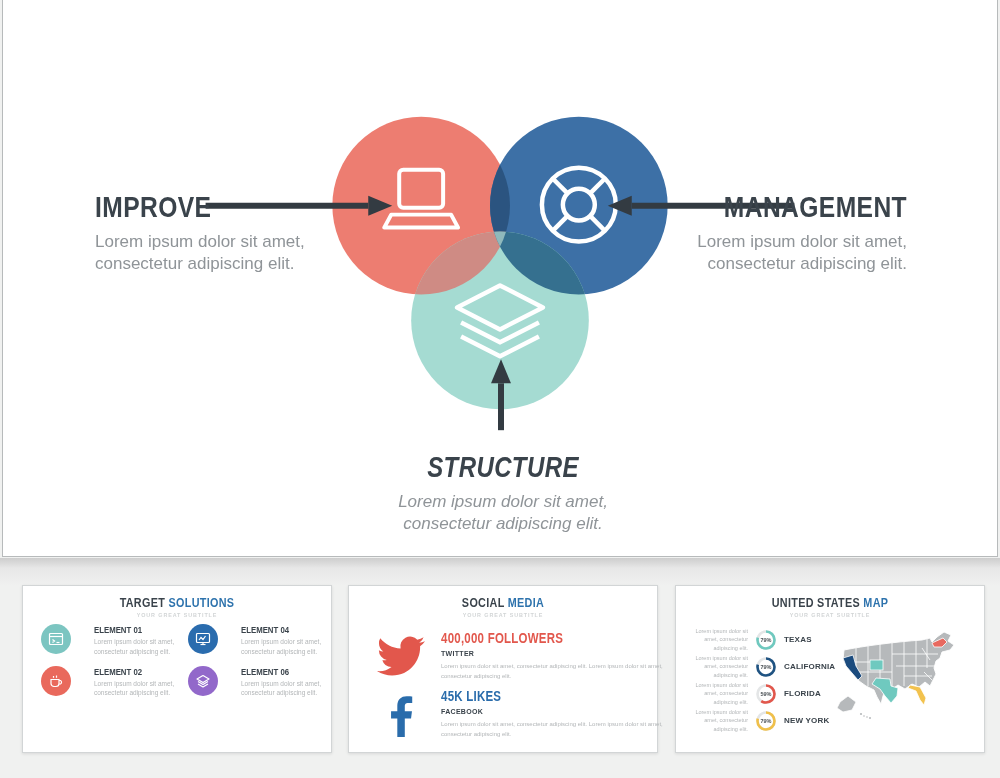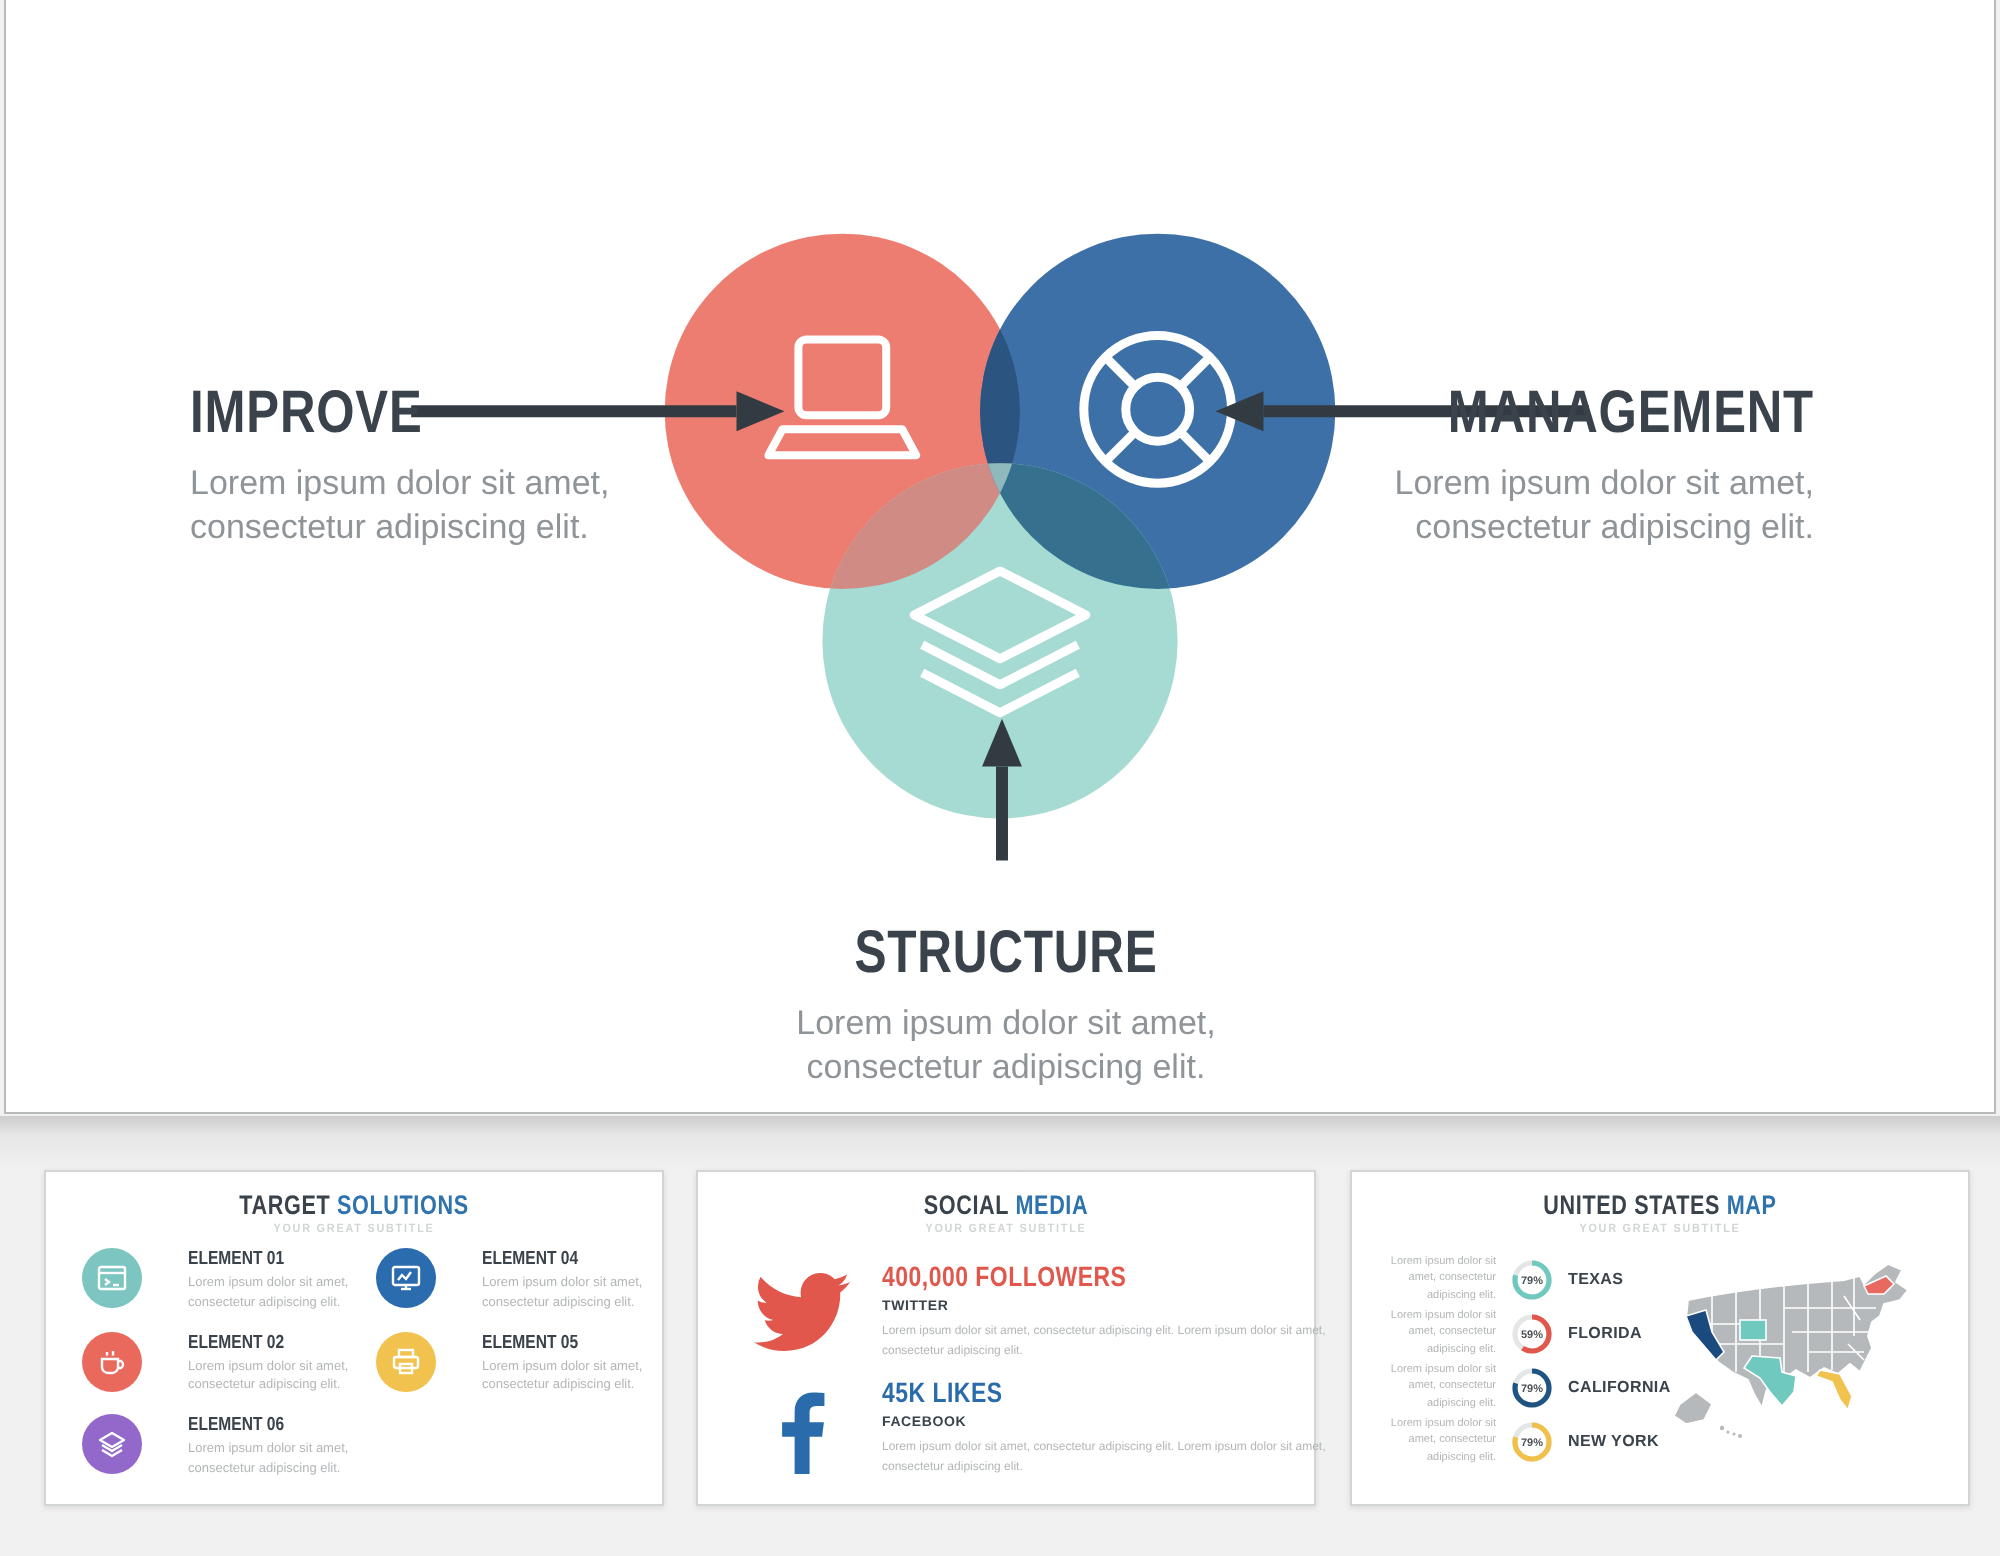--- a/index.html
+++ b/index.html
@@ -20,21 +20,21 @@
   .slide-subtitle { margin-top:3px; font-size:14px; font-weight:bold; letter-spacing:2.5px;
                     color:#c9cccd; transform:scaleX(0.85); }
 
   .venn-svg { position:absolute; left:0; top:0; width:100%; height:100%; }
 
   .node { position:absolute; }
   .node h2 { font-size:30px; font-weight:bold; color:#3a434b; letter-spacing:0.5px; white-space:nowrap; }
   .node p  { margin-top:7px; font-size:17px; line-height:1.32; color:#8f9498; }
   .node-improve    { left:92px;  top:190px; width:250px; }
   .node-management { right:90px; top:190px; width:250px; text-align:right; }
-  .node-structure  { left:333px; top:460px; width:334px; text-align:center; }
+  .node-structure  { left:333px; top:450px; width:334px; text-align:center;font-style:italic; }
 
   
   .shelf { position:absolute; left:0; right:0; top:558px; height:220px;
            background:linear-gradient(180deg,#cdcdcd 0px,#e7e7e7 10px,#f0f1f0 28px); }
   .thumb { position:absolute; top:27px; width:310px; height:168px; background:#fff;
            border:1px solid #d2d5d6; box-shadow:0 1px 3px rgba(0,0,0,0.10); }
   .thumb-1 { left:22px; } .thumb-2 { left:348px; } .thumb-3 { left:675px; }
   .thumb-header { position:absolute; top:9px; left:0; right:0; text-align:center; }
   .thumb-title { font-size:13.5px; font-weight:bold; color:#3a434b; letter-spacing:0.4px; white-space:nowrap; }
   .thumb-title .accent { color:#2e73ad; }
@@ -196,33 +196,20 @@
                 <line x1="5.5" y1="3" x2="5.5" y2="4.8"></line>
                 <line x1="8.5" y1="2.5" x2="8.5" y2="4.8"></line>
               </svg>
           </div>
           <div class="el-text">
               <div class="el-label o-left">ELEMENT 02</div>
               <div class="el-desc">Lorem ipsum dolor sit amet, consectetur adipiscing elit.</div>
             </div>
         </div>
 
-        <div class="el-item">
-          <div class="el-icon" style="background: rgb(242, 194, 78);">
-            <svg width="16" height="16" viewBox="0 0 16 16" stroke="#fff" stroke-width="1.2" fill="none">
-                <rect x="4.5" y="2" width="7" height="3.5"></rect>
-                <rect x="2" y="5.5" width="12" height="5.5" rx="1"></rect>
-                <rect x="5" y="9" width="6" height="4.5"></rect>
-              </svg>
-          </div>
-          <div class="el-text">
-              <div class="el-label o-left">ELEMENT 05</div>
-              <div class="el-desc">Lorem ipsum dolor sit amet, consectetur adipiscing elit.</div>
-            </div>
-        </div>
 
 
         <div class="el-item">
           <div class="el-icon" style="background: rgb(146, 104, 202);">
             <svg width="16" height="16" viewBox="0 0 16 16" stroke="#fff" stroke-width="1.2" fill="none" stroke-linejoin="round">
                 <path d="M8,2.5 L14,6 L8,9.5 L2,6 Z"></path>
                 <path d="M3,8.5 L8,11.5 L13,8.5"></path>
                 <path d="M3,11 L8,14 L13,11"></path>
               </svg>
           </div>
@@ -277,33 +264,33 @@
             <circle cx="11" cy="11" r="8.5" fill="none" stroke="#e4e6e7" stroke-width="2.6"></circle>
             <circle cx="11" cy="11" r="8.5" fill="none" stroke-width="2.6" transform="rotate(-90 11 11)" stroke="#6fc9bf" stroke-dasharray="42.19 53.41"></circle>
             <text x="11" y="13" font-size="5.5" text-anchor="middle" fill="#4a5055" font-weight="bold">79%</text>
           </svg>
           <div class="state-name">TEXAS</div>
         </div>
         <div class="state-row">
           <div class="state-desc">Lorem ipsum dolor sit amet, consectetur adipiscing elit.</div>
           <svg class="state-ring" viewBox="0 0 22 22">
             <circle cx="11" cy="11" r="8.5" fill="none" stroke="#e4e6e7" stroke-width="2.6"></circle>
+            <circle cx="11" cy="11" r="8.5" fill="none" stroke-width="2.6" transform="rotate(-90 11 11)" stroke="#1f5382" stroke-dasharray="42.19 53.41"></circle>
+            <text x="11" y="13" font-size="5.5" text-anchor="middle" fill="#4a5055" font-weight="bold">79%</text>
+          </svg>
+          <div class="state-name">CALIFORNIA</div>
+        </div>
+        <div class="state-row">
+          <div class="state-desc">Lorem ipsum dolor sit amet, consectetur adipiscing elit.</div>
+          <svg class="state-ring" viewBox="0 0 22 22">
+            <circle cx="11" cy="11" r="8.5" fill="none" stroke="#e4e6e7" stroke-width="2.6"></circle>
             <circle cx="11" cy="11" r="8.5" fill="none" stroke-width="2.6" transform="rotate(-90 11 11)" stroke="#e2574c" stroke-dasharray="31.51 53.41"></circle>
             <text x="11" y="13" font-size="5.5" text-anchor="middle" fill="#4a5055" font-weight="bold">59%</text>
           </svg>
           <div class="state-name">FLORIDA</div>
-        </div>
-        <div class="state-row">
-          <div class="state-desc">Lorem ipsum dolor sit amet, consectetur adipiscing elit.</div>
-          <svg class="state-ring" viewBox="0 0 22 22">
-            <circle cx="11" cy="11" r="8.5" fill="none" stroke="#e4e6e7" stroke-width="2.6"></circle>
-            <circle cx="11" cy="11" r="8.5" fill="none" stroke-width="2.6" transform="rotate(-90 11 11)" stroke="#1f5382" stroke-dasharray="42.19 53.41"></circle>
-            <text x="11" y="13" font-size="5.5" text-anchor="middle" fill="#4a5055" font-weight="bold">79%</text>
-          </svg>
-          <div class="state-name">CALIFORNIA</div>
         </div>
         <div class="state-row">
           <div class="state-desc">Lorem ipsum dolor sit amet, consectetur adipiscing elit.</div>
           <svg class="state-ring" viewBox="0 0 22 22">
             <circle cx="11" cy="11" r="8.5" fill="none" stroke="#e4e6e7" stroke-width="2.6"></circle>
             <circle cx="11" cy="11" r="8.5" fill="none" stroke-width="2.6" transform="rotate(-90 11 11)" stroke="#f0c04a" stroke-dasharray="42.19 53.41"></circle>
             <text x="11" y="13" font-size="5.5" text-anchor="middle" fill="#4a5055" font-weight="bold">79%</text>
           </svg>
           <div class="state-name">NEW YORK</div>
         </div>

